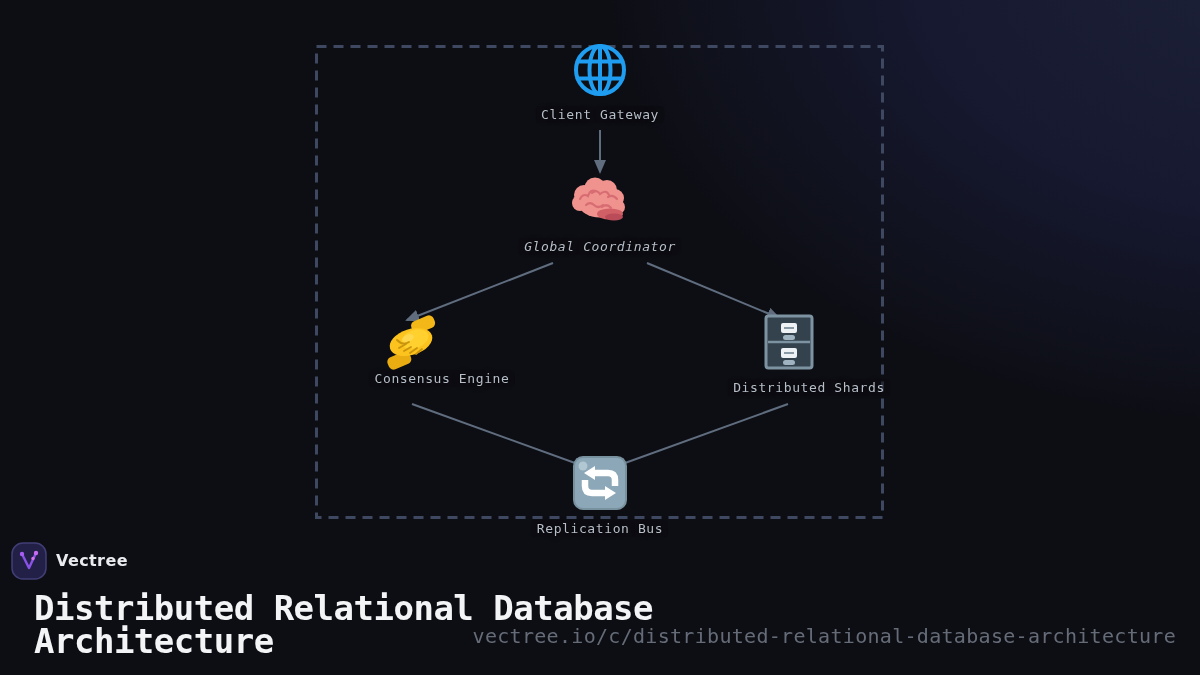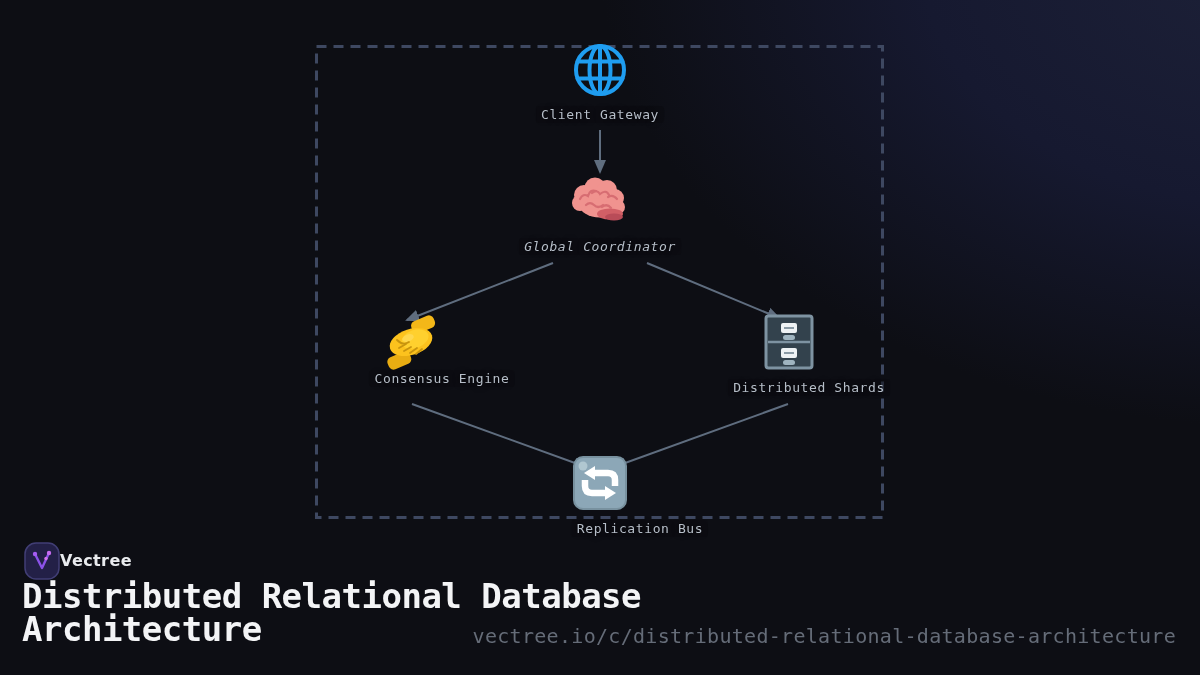--- a/index.html
+++ b/index.html
@@ -11,28 +11,28 @@
     font-family:"DejaVu Sans Mono","Liberation Mono",monospace;
   }
   svg{display:block;}
   .diagram-svg{position:absolute;left:0;top:0;}
   .node-label{
     position:absolute;transform:translateX(-50%);
     font-size:13px;letter-spacing:0.6px;color:#b6bec8;white-space:nowrap;
     background:rgba(10,11,16,0.45);padding:1px 5px;border-radius:3px;
     text-shadow:0 0 6px rgba(0,0,0,.8);
   }
-  .brand-row{position:absolute;left:24px;top:542px;display:flex;align-items:center;}
+  .brand-row{position:absolute;left:11px;top:542px;display:flex;align-items:center;gap:9px;}
   .brand-name{
     font-family:"DejaVu Sans","Liberation Sans",sans-serif;
     font-weight:bold;font-size:16px;color:#e9ebee;letter-spacing:0.4px;
     position:relative;top:-1px;
   }
   .page-title{
-    position:absolute;left:22px;top:580px;width:710px;margin:0;
+    position:absolute;left:22px;top:580px;width:710px;margin:12px;
     font-family:"DejaVu Sans Mono","Liberation Mono",monospace;
     font-weight:bold;font-size:34px;line-height:33px;color:#f3f4f6;letter-spacing:-0.5px;
   }
   .page-url{
     position:absolute;right:24px;top:624px;
     font-size:20px;color:#656c78;letter-spacing:0.3px;
   }
 </style>
 </head>
 <body>
@@ -118,21 +118,21 @@
       <polygon points="-5,-17 -5,-3 -16,-10" fill="#ffffff"></polygon>
       <path d="M-15,-3 L-15,3 Q-15,10 -8,10 L5,10" stroke="#ffffff" stroke-width="6.5" fill="none"></path>
       <polygon points="5,3 5,17 16,10" fill="#ffffff"></polygon>
     </g>
   </svg>
 
   <div class="node-label" style="left:600px;top:106px;">Client Gateway</div>
   <div class="node-label" style="left:600px;top:238px;font-style:italic;">Global Coordinator</div>
   <div class="node-label" style="left:411px;top:370px;margin-left:31px;">Consensus Engine</div>
   <div class="node-label" style="left:788px;top:379px;margin-left:21px;">Distributed Shards</div>
-  <div class="node-label" style="left:600px;top:520px;margin-left:40px;">Replication Bus</div>
+  <div class="node-label" style="left:600px;top:520px;">Replication Bus</div>
 
   <div class="brand-row">
     <svg width="36" height="38" viewBox="-18 -19 36 38">
       <rect x="-17" y="-18" width="34" height="36" rx="11" fill="#232047" stroke="#413e75" stroke-width="1.5"></rect>
       <path d="M-7,-7 L0,7 L7,-8" stroke="#8b52e8" stroke-width="2.4" fill="none" stroke-linecap="round" stroke-linejoin="round"></path>
       <circle cx="-7" cy="-7" r="2.2" fill="#a65df2"></circle>
       <circle cx="7" cy="-8" r="2.2" fill="#c76cf0"></circle>
       <circle cx="4" cy="-2.5" r="1.7" fill="#d574ee"></circle>
     </svg>
     <span class="brand-name">Vectree</span>

